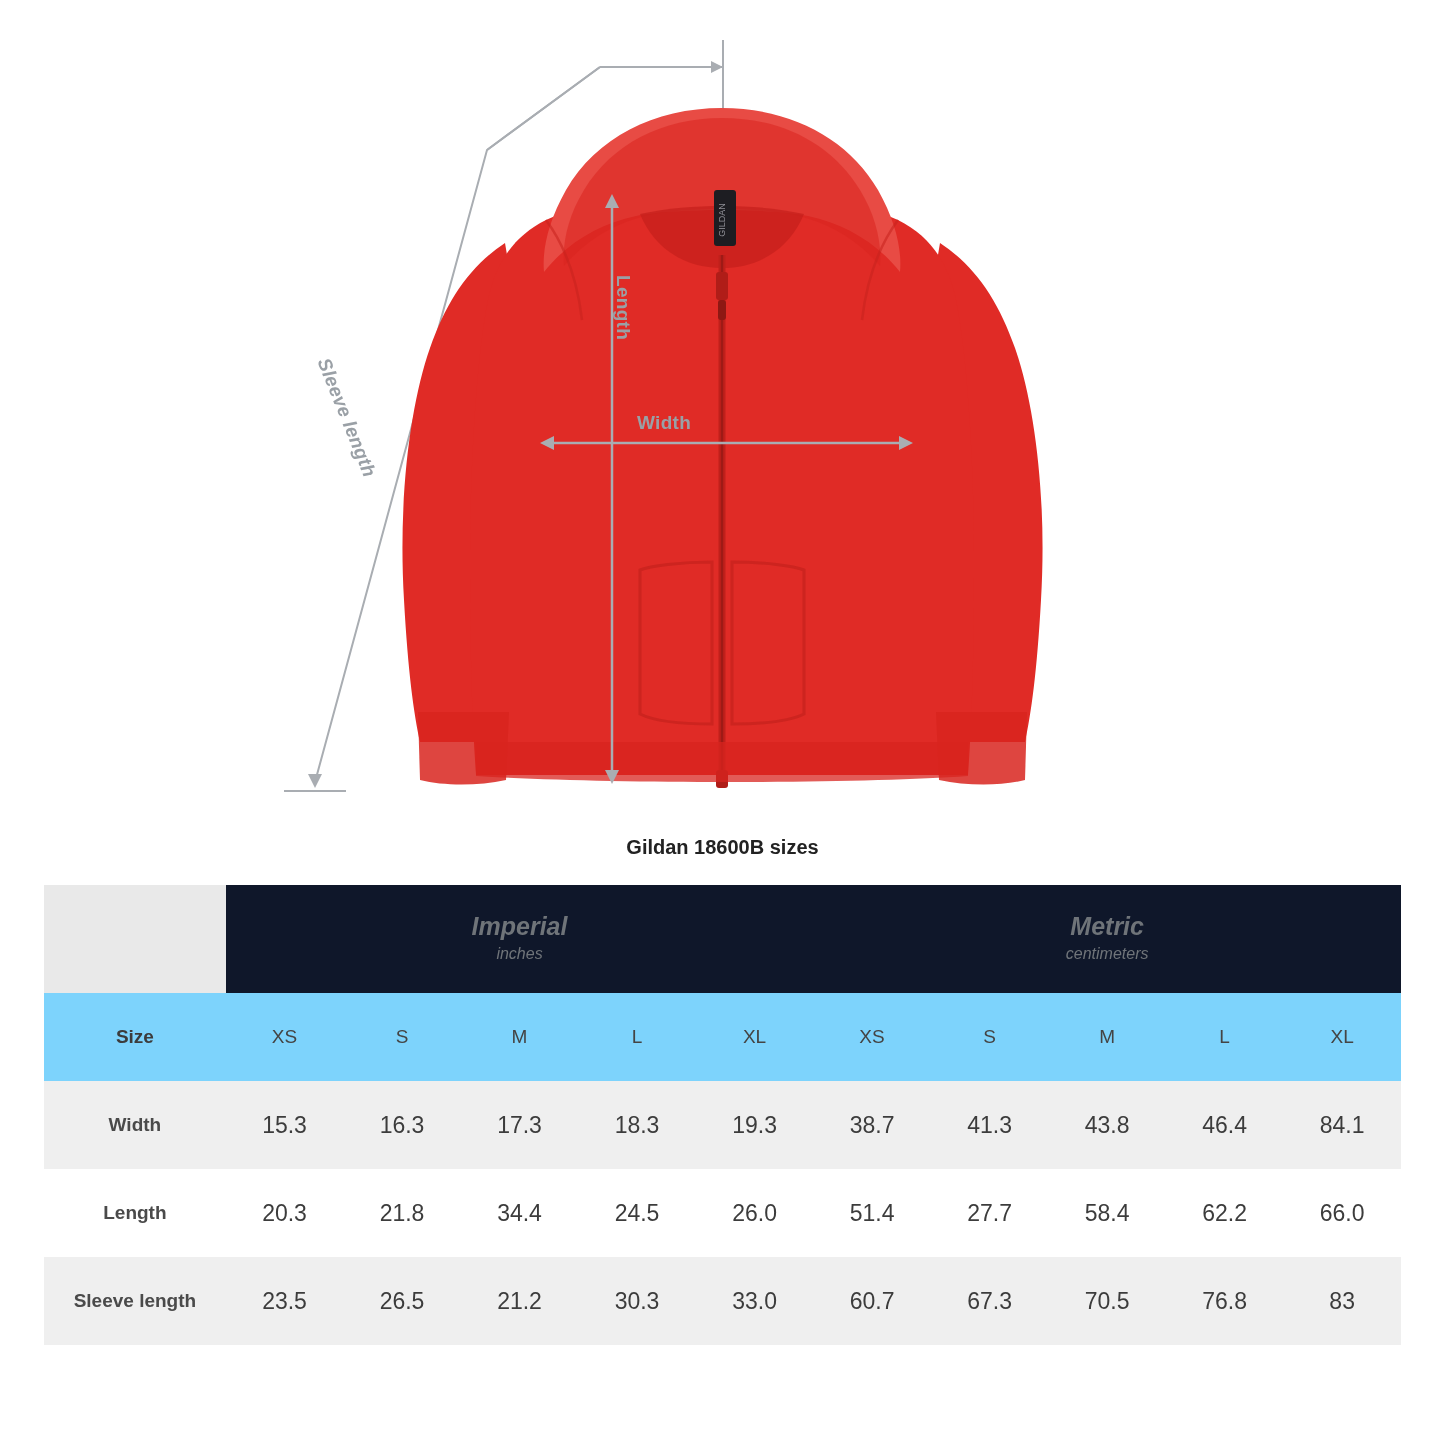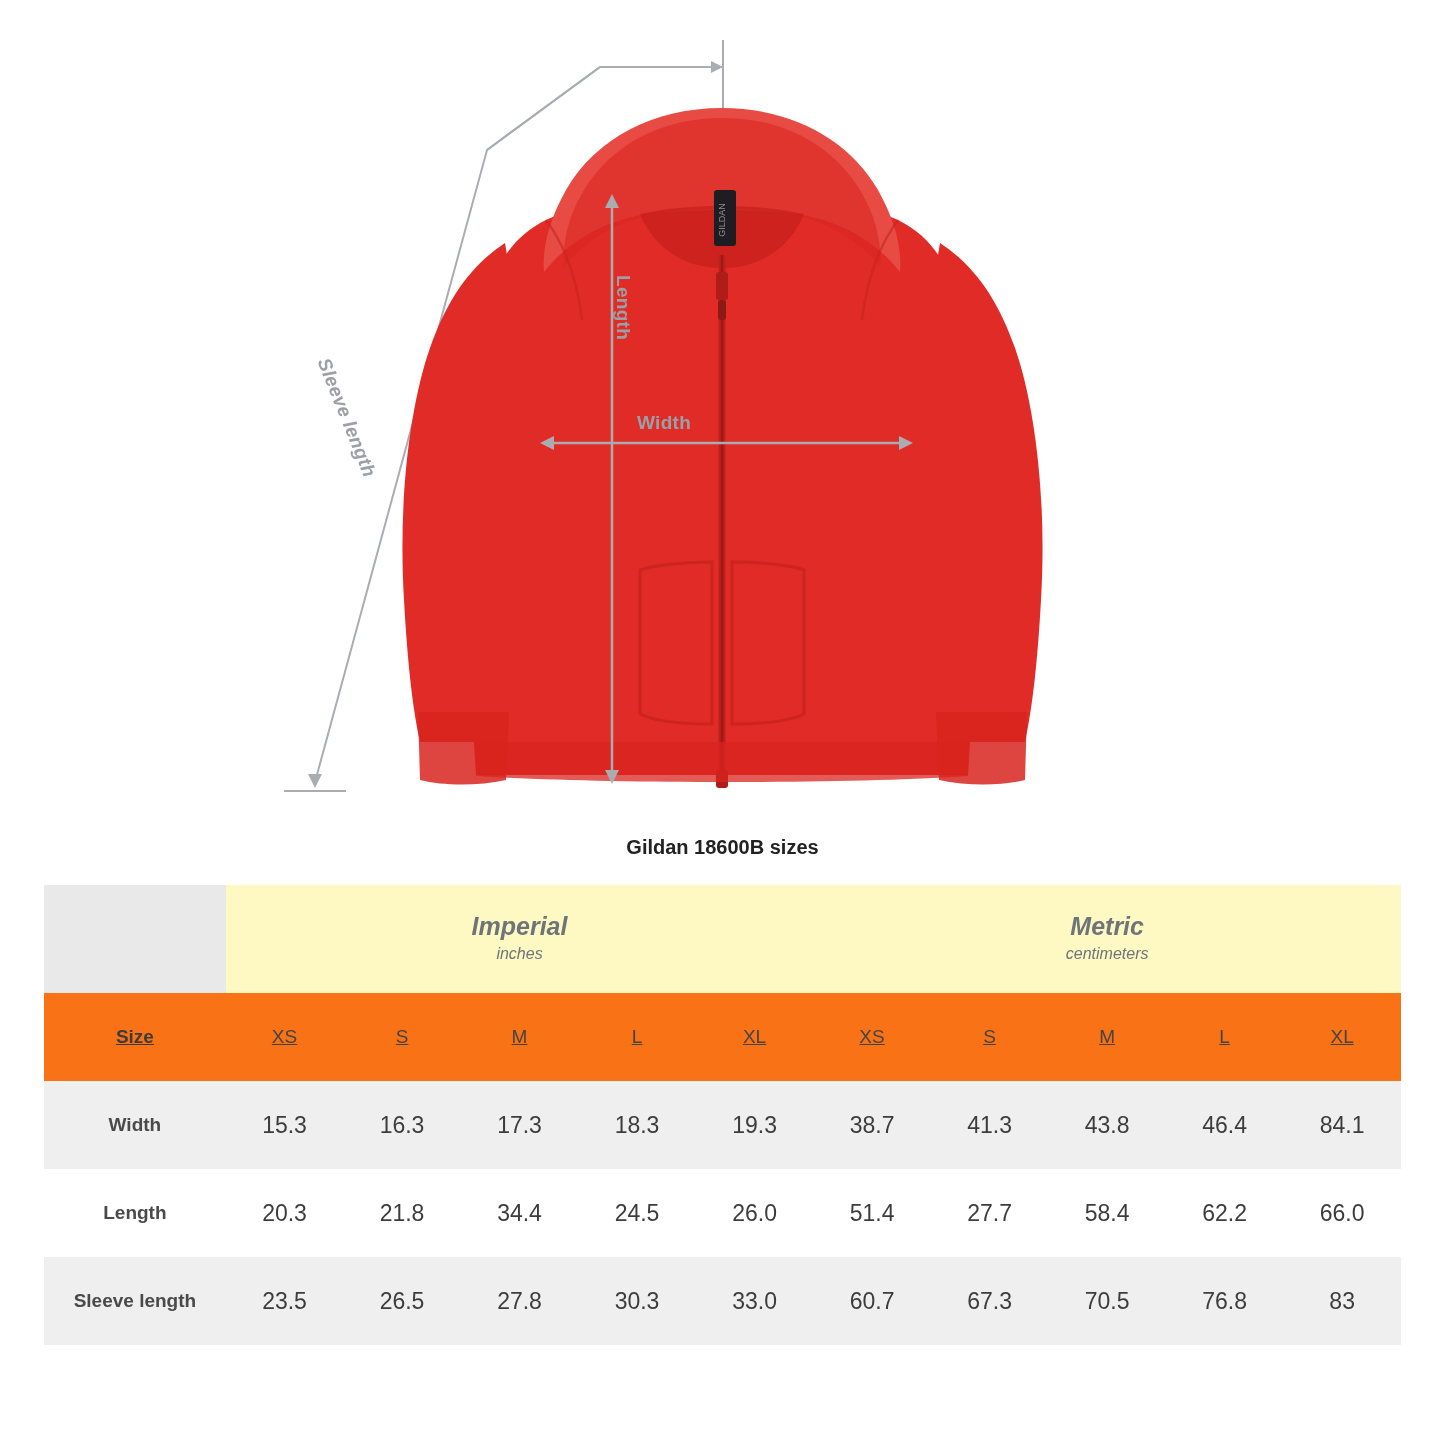--- a/index.html
+++ b/index.html
@@ -80,21 +80,21 @@
     width: 1357px;
     border-collapse: collapse;
     table-layout: fixed;
   }
   table.size-table td, table.size-table th {
     text-align: center;
     vertical-align: middle;
   }
 
   .unit-head td {
-    background: #fef9c3;
+    background: #0f172a;
     height: 108px;
     padding: 0;
   }
   .unit-head .unit-name {
     font-size: 25px;
     font-style: italic;
     font-weight: bold;
     color: #6f7479;
     line-height: 1.15;
   }
@@ -105,22 +105,21 @@
     line-height: 1.6;
   }
   .unit-head td.corner {
     background: #e9e9e9;
   }
 
   tr.size-row td {
     height: 86px;
     font-size: 19px;
     color: #444444;
-    background: #f97316;
-    text-decoration: underline;
+    background: #7dd3fc;
   }
   tr.size-row td.rowhead {
     font-weight: bold;
     color: #3c3c3c;
   }
 
   tr.data-row td {
     height: 86px;
     font-size: 23px;
     color: #3c3c3c;
@@ -321,21 +320,21 @@
         <td>27.7</td>
         <td>58.4</td>
         <td>62.2</td>
         <td>66.0</td>
       </tr>
 
       <tr class="data-row shade">
         <td class="rowhead">Sleeve length</td>
         <td>23.5</td>
         <td>26.5</td>
-        <td>27.8</td>
+        <td>21.2</td>
         <td>30.3</td>
         <td>33.0</td>
         <td>60.7</td>
         <td>67.3</td>
         <td>70.5</td>
         <td>76.8</td>
         <td>83</td>
       </tr>
     </tbody>
   </table>

